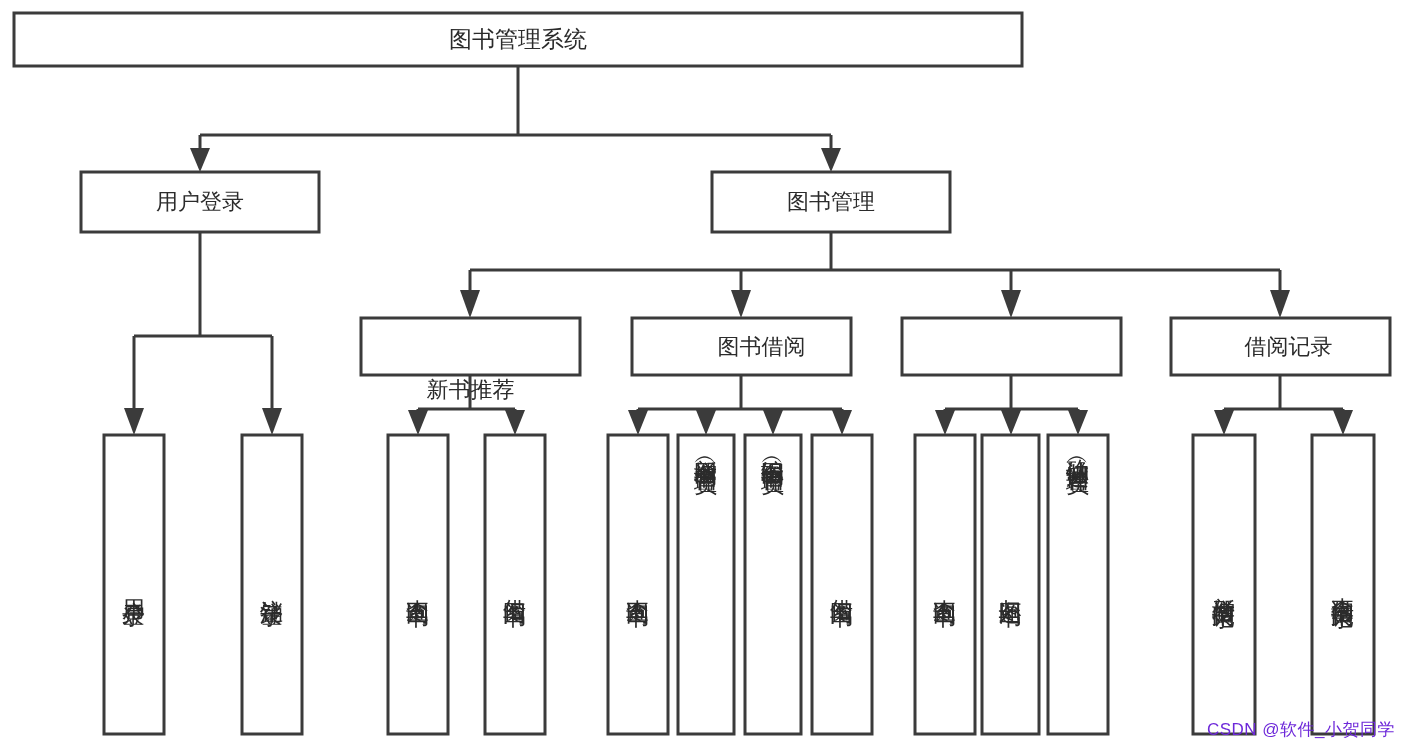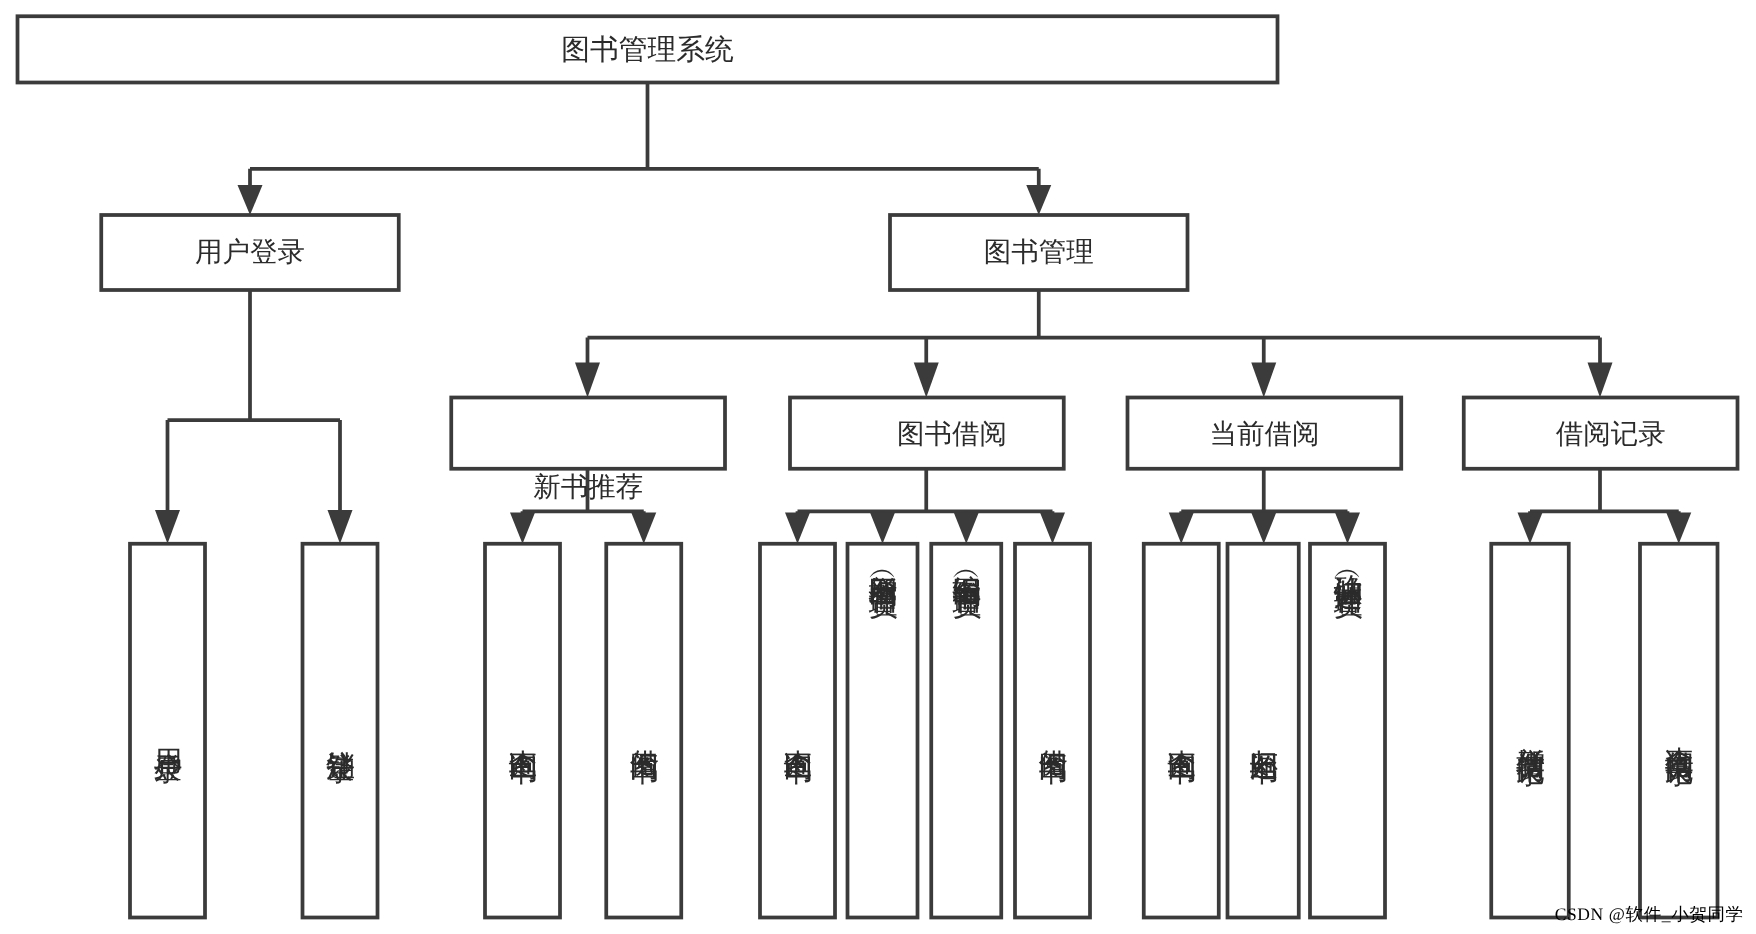--- a/index.html
+++ b/index.html
@@ -71,23 +71,23 @@
     color: #2b2b2b;
     white-space: nowrap;
   }
   .title-text {
     font-size: 23px;
   }
   #watermark {
     position: absolute;
     right: 10px;
     bottom: 6px;
-    font-family: Liberation Serif, serif;
-    font-size: 14px;
-    color: #000000;
+    font-family: Liberation Sans, sans-serif;
+    font-size: 17px;
+    color: #6d28d9;
     white-space: nowrap;
     letter-spacing: 0.5px;
   }
 </style>
 </head>
 <body>
 
 <div id="diagram-root">
 
   <svg id="tree-svg" viewBox="0 0 1405 747">
@@ -193,23 +193,20 @@
   </div>
 
   <div class="hlabel-wrap" style="left:361px; top:318px; width:219px; height:57px;margin-top:43px;">
     <span class="hlabel-text">新书推荐</span>
   </div>
 
   <div class="hlabel-wrap" style="left:652px; top:318px; width:219px; height:57px;">
     <span class="hlabel-text">图书借阅</span>
   </div>
 
-  <div class="hlabel-wrap" style="left:902px; top:318px; width:219px; height:57px;">
-    <span class="hlabel-text">当前借阅</span>
-  </div>
 
   <div class="hlabel-wrap" style="left:1134px; top:318px; width:245px; height:57px;margin-left:32px;">
     <span class="hlabel-text">借阅记录</span>
   </div>
 
   <div class="vlabel-wrap" style="left:104px; top:435px; width:60px; height:299px;">
     <span class="vlabel-text">用户登录</span>
   </div>
   <div class="vlabel-wrap" style="left:242px; top:435px; width:60px; height:299px;">
     <span class="vlabel-text">注销登录</span>

